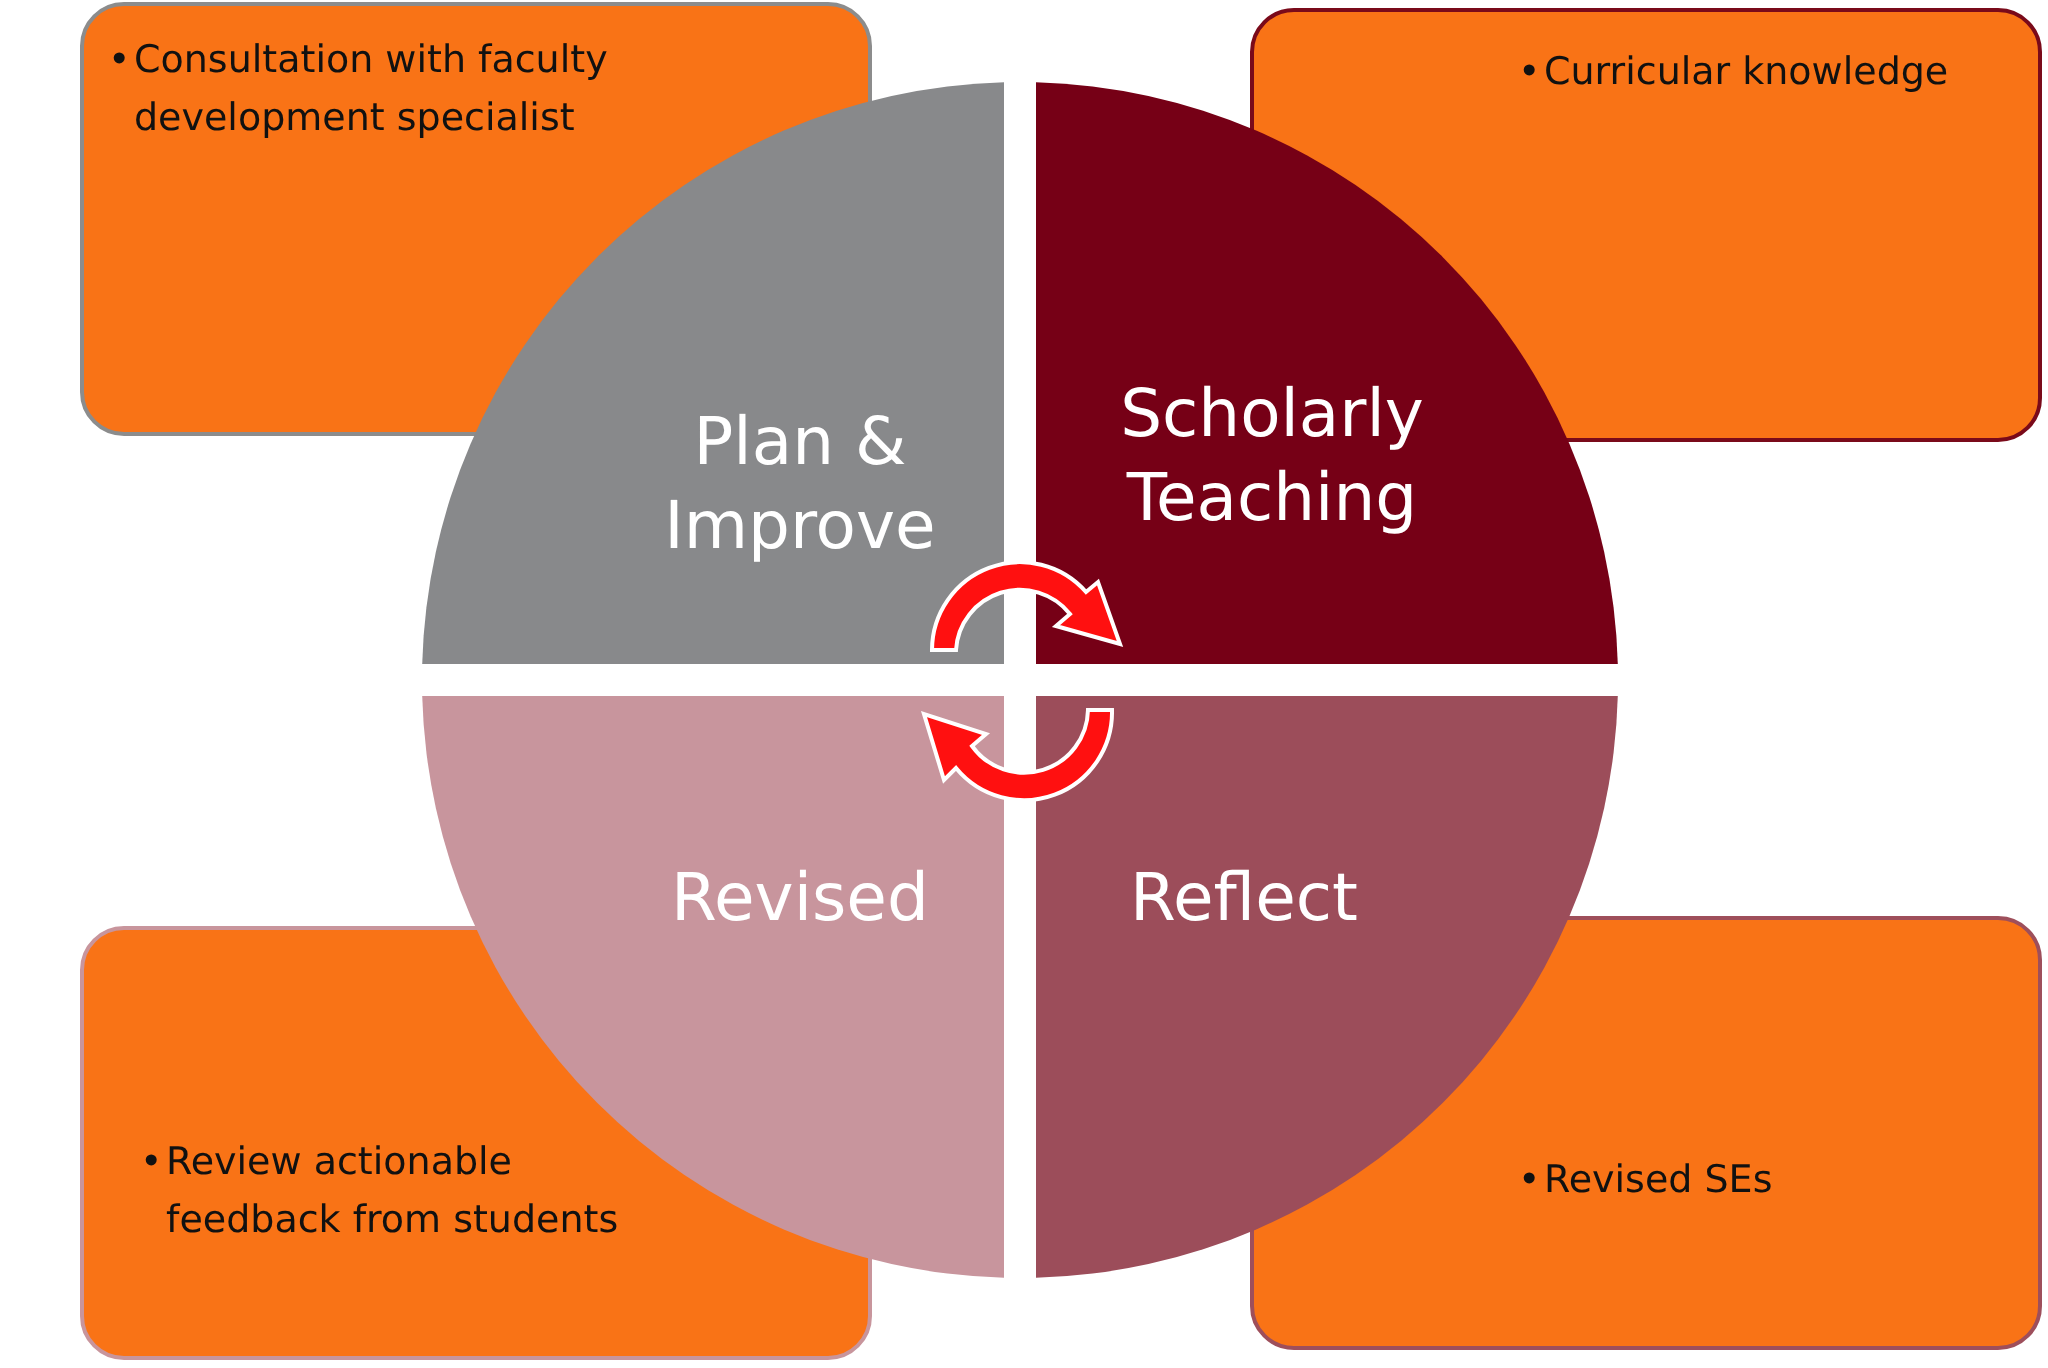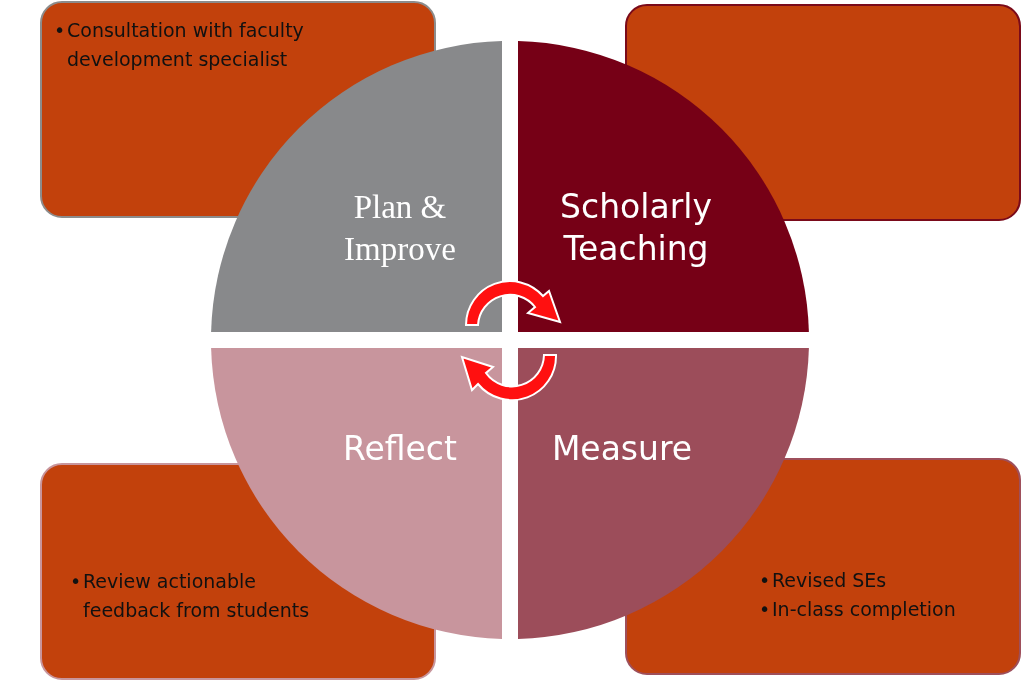--- a/index.html
+++ b/index.html
@@ -1,53 +1,53 @@
 <!DOCTYPE html>
 <html><head>
 <meta charset="utf-8">
 <style>
   html, body { margin: 0; padding: 0; background: #ffffff; }
   body { width: 1024px; height: 684px; position: relative; overflow: hidden;
          font-family: "DejaVu Sans", "Liberation Sans", sans-serif; }
-  .box { position: absolute; box-sizing: border-box; border-radius: 22px; background: #c2410c; border: 2px solid; }
+  .box { position: absolute; box-sizing: border-box; border-radius: 22px; background: #f97316; border: 2px solid; }
   .box ul { list-style: none; margin: 0; padding: 0; position: absolute; font-size: 19px; color: #111; line-height: 29px; }
   .box li { position: relative; padding-left: 13px; }
   .box li::before { content: "\2022"; position: absolute; left: 0; top: 0; }
   #box-tl { left: 40px; top: 1px; width: 396px; height: 217px; border-color: #8c8c8c; }
   #box-tl ul { left: 12px; top: 13px; width: 250px; }
   #box-tr { left: 625px; top: 4px; width: 396px; height: 217px; border-color: #7a0a1a; }
   #box-tr ul { left: 132px; top: 16px; width: 260px; }
   #box-bl { left: 40px; top: 463px; width: 396px; height: 217px; border-color: #c8959c; }
   #box-bl ul { left: 28px; top: 102px; width: 240px; }
   #box-br { left: 625px; top: 458px; width: 396px; height: 217px; border-color: #9e4f5b; }
-  #box-br ul { left: 132px; top: 106px; width: 260px; }
+  #box-br ul { left: 132px; top: 116px; width: 260px; }
   svg.wheel { position: absolute; left: 0; top: 0; }
   .qlabel { position: absolute; color: #ffffff; font-size: 33px; line-height: 42px; text-align: center; white-space: pre-line; }
 </style>
 </head>
 <body>
 
 <div class="box" id="box-tl">
   <ul>
     <li>Consultation with faculty development specialist</li>
   </ul>
 </div>
 <div class="box" id="box-tr">
   <ul>
+    <li>Curricular knowledge</li>
   </ul>
 </div>
 <div class="box" id="box-bl">
   <ul>
     <li>Review actionable feedback from students</li>
   </ul>
 </div>
 <div class="box" id="box-br">
   <ul>
     <li>Revised SEs</li>
-    <li>In-class completion</li>
   </ul>
 </div>
 
 <svg class="wheel" width="1024" height="684" viewBox="0 0 1024 684">
 
   <path d="M502 41.1 A299 299 0 0 0 211.1 332 L502 332 Z" fill="#88898b"></path>
 
   <path d="M518 41.1 L518 332 L808.9 332 A299 299 0 0 0 518 41.1 Z" fill="#760016"></path>
 
   <path d="M211.1 348 A299 299 0 0 0 502 638.9 L502 348 Z" fill="#c8959d"></path>
@@ -56,18 +56,18 @@
 
   <g>
     <path d="M466 325 A44 44 0 0 1 543 296 L549 291 L560 322 L528 313 L535 307 A32 32 0 0 0 478 325 Z" fill="#ff1010" stroke="#ffffff" stroke-width="2" stroke-linejoin="miter"></path>
   </g>
 
   <g>
     <path d="M556 355 A44 44 0 0 1 478 384 L472 390 L462 357 L493 367 L486 373 A32 32 0 0 0 544 355 Z" fill="#ff1010" stroke="#ffffff" stroke-width="2" stroke-linejoin="miter"></path>
   </g>
 </svg>
 
-<div class="qlabel" style="left:305px; top:186px; width:190px;font-family:Liberation Serif, serif;">Plan &amp;
+<div class="qlabel" style="left:305px; top:200px; width:190px;">Plan &amp;
 Improve</div>
 <div class="qlabel" style="left:536px; top:186px; width:200px;">Scholarly
 Teaching</div>
-<div class="qlabel" style="left:305px; top:428px; width:190px;">Reflect</div>
-<div class="qlabel" style="left:522px; top:428px; width:200px;">Measure</div>
+<div class="qlabel" style="left:305px; top:428px; width:190px;">Revised</div>
+<div class="qlabel" style="left:522px; top:428px; width:200px;">Reflect</div>
 
 </body></html>

